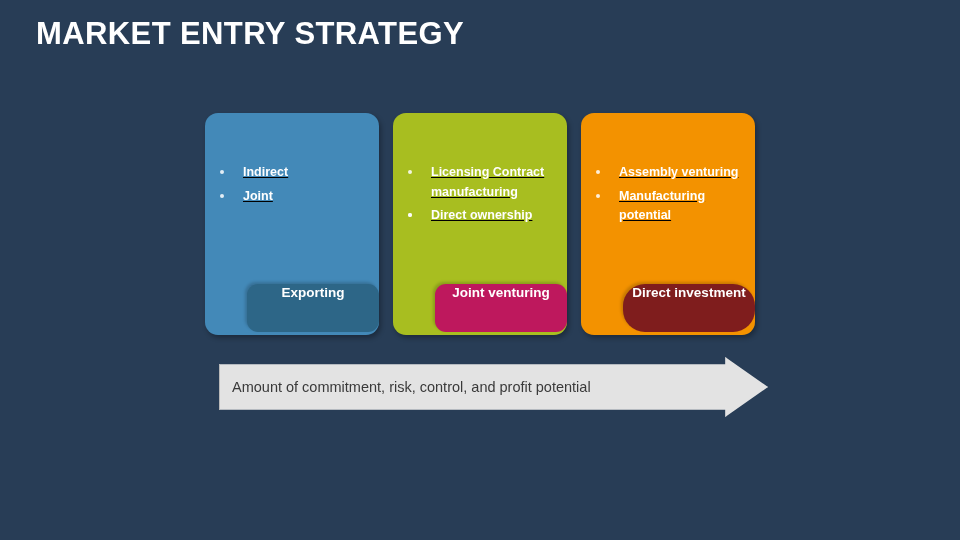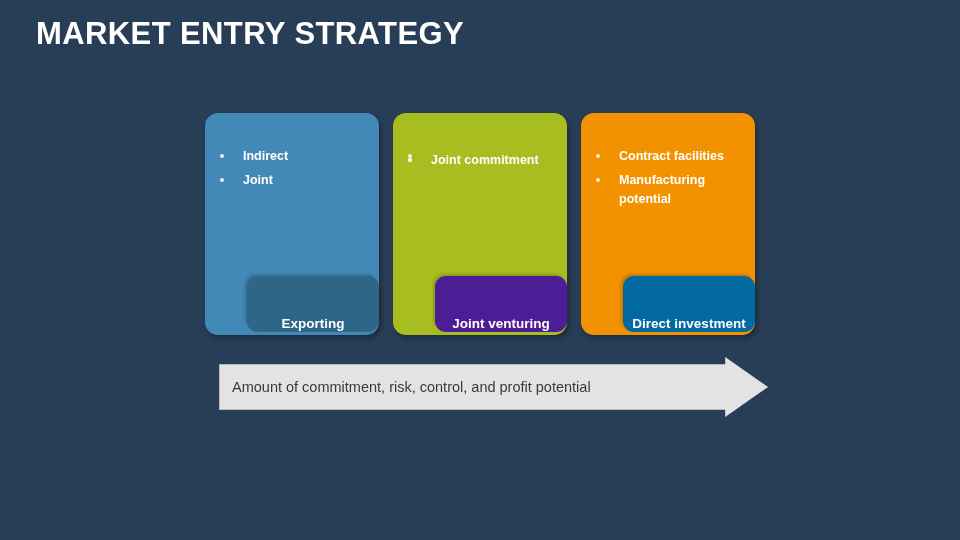--- a/index.html
+++ b/index.html
@@ -48,22 +48,23 @@
     box-shadow: 2px 3px 5px rgba(0,0,0,0.30);
     overflow: visible;
   }
   .card.c1 { left: 0px;   background: #4389b8; }
   .card.c2 { left: 188px; background: #a8be20; }
   .card.c3 { left: 376px; background: #f39200; }
 
   .bullets {
     position: absolute;
     left: 8px;
-    top: 34px;
+    top: 50px;
     right: 8px;
+    text-decoration: underline;
   }
   .bullet {
     position: relative;
     display: block;
     padding-left: 30px;
     color: #ffffff;
     font-size: 12.5px;
     font-weight: bold;
     line-height: 19.5px;
     margin-bottom: 4px;
@@ -76,35 +77,35 @@
     height: 4px;
     border-radius: 50%;
     background: rgba(255,255,255,0.85);
   }
 
   .tab {
     position: absolute;
     right: 0px;
     bottom: 3px;
     width: 132px;
-    height: 56px;
+    height: 48px;
     border-radius: 11px;
     display: flex;
-    align-items: flex-end;
+    align-items: flex-start;
     justify-content: center;
     text-align: center;
     color: #ffffff;
     font-size: 13.5px;
     font-weight: bold;
     line-height: 17px;
     box-shadow: -2px -2px 3px rgba(0,0,0,0.18);
   }
   .card.c1 .tab { background: #2d6687; }
-  .card.c2 .tab { background: #4c1d95; }
-  .card.c3 .tab { background: #0369a1; }
+  .card.c2 .tab { background: #be185d; }
+  .card.c3 .tab { background: #7f1d1d; border-radius: 22px; }
 
   
   .arrow-wrap {
     position: absolute;
     left: 207px;
     top: 357px;
     width: 549px;
     height: 60px;
     margin-left: 12px;
   }
@@ -151,39 +152,40 @@
       </div>
       <div class="tab">
         <span>Exporting</span>
       </div>
     </div>
 
     <div class="card c2">
       <div class="bullets">
         <span class="bullet">
           <span class="dot"></span>
-        </span>
-        <span class="bullet">
-          <span class="dot"></span>
-        </span>
-        <span class="bullet">
-          <span class="dot"></span>
-          <span>Joint commitment</span>
+          <span>Licensing Contract manufacturing</span>
+        </span>
+        <span class="bullet">
+          <span class="dot"></span>
+        </span>
+        <span class="bullet">
+          <span class="dot"></span>
+          <span>Direct ownership</span>
         </span>
       </div>
       <div class="tab">
         <span>Joint venturing</span>
       </div>
     </div>
 
     <div class="card c3">
       <div class="bullets">
         <span class="bullet">
           <span class="dot"></span>
-          <span>Contract facilities</span>
+          <span>Assembly venturing</span>
         </span>
         <span class="bullet">
           <span class="dot"></span>
           <span>Manufacturing potential</span>
         </span>
       </div>
       <div class="tab">
         <span>Direct investment</span>
       </div>
     </div>

